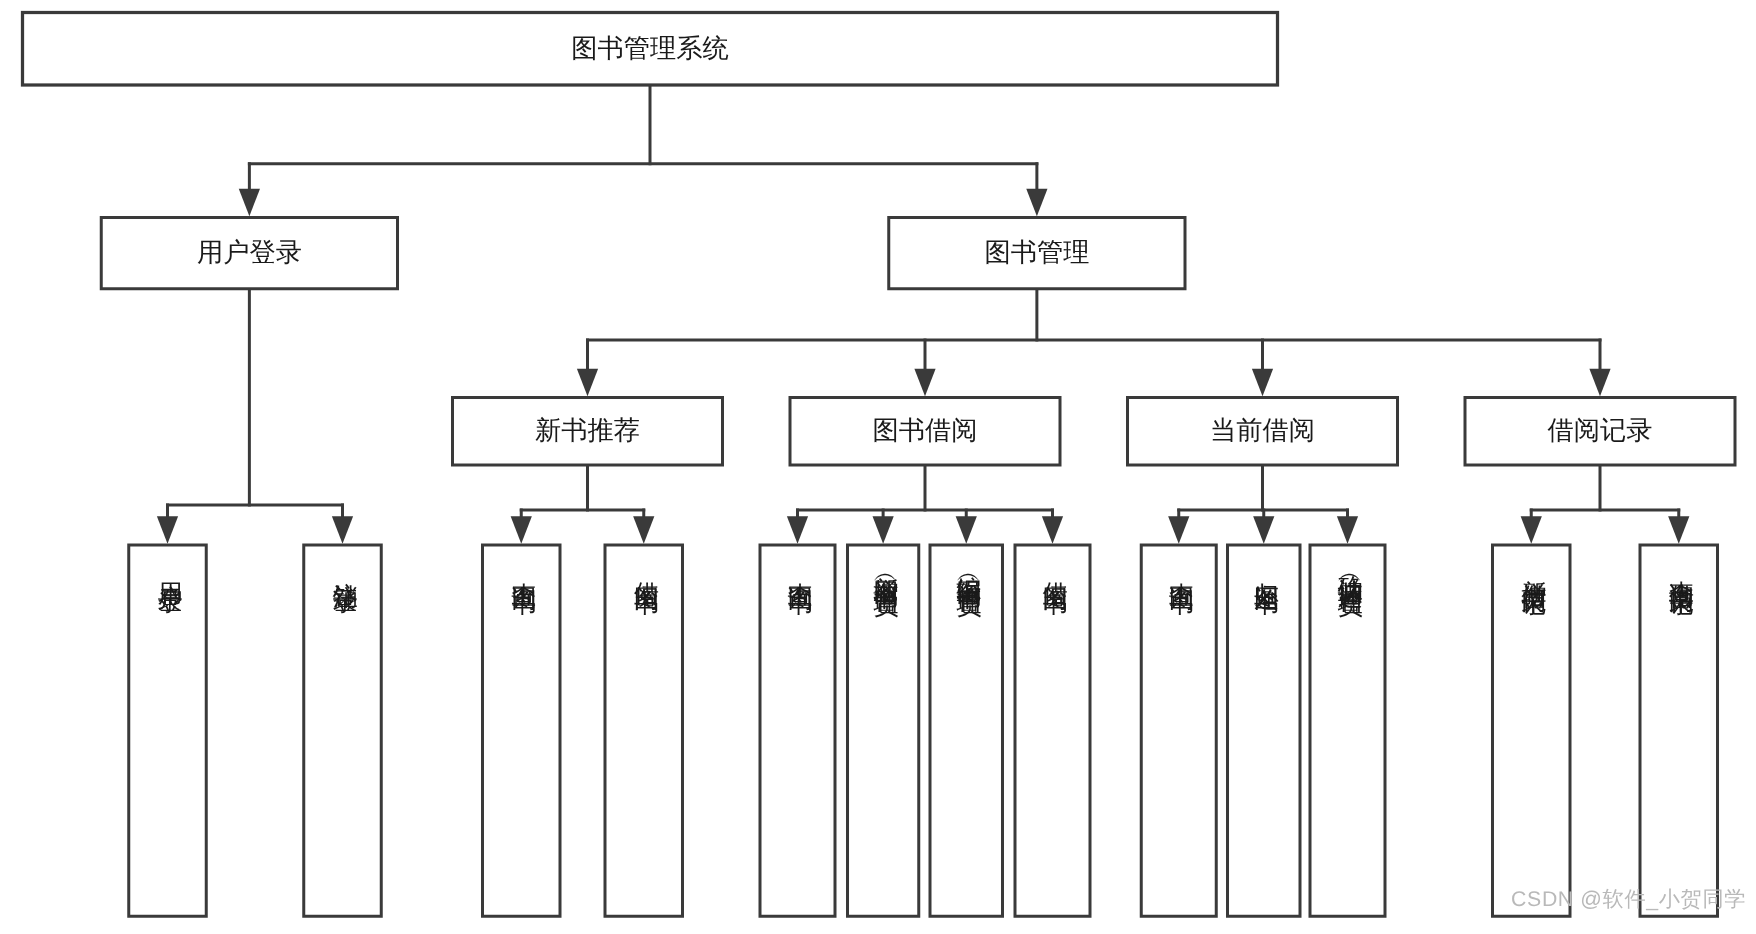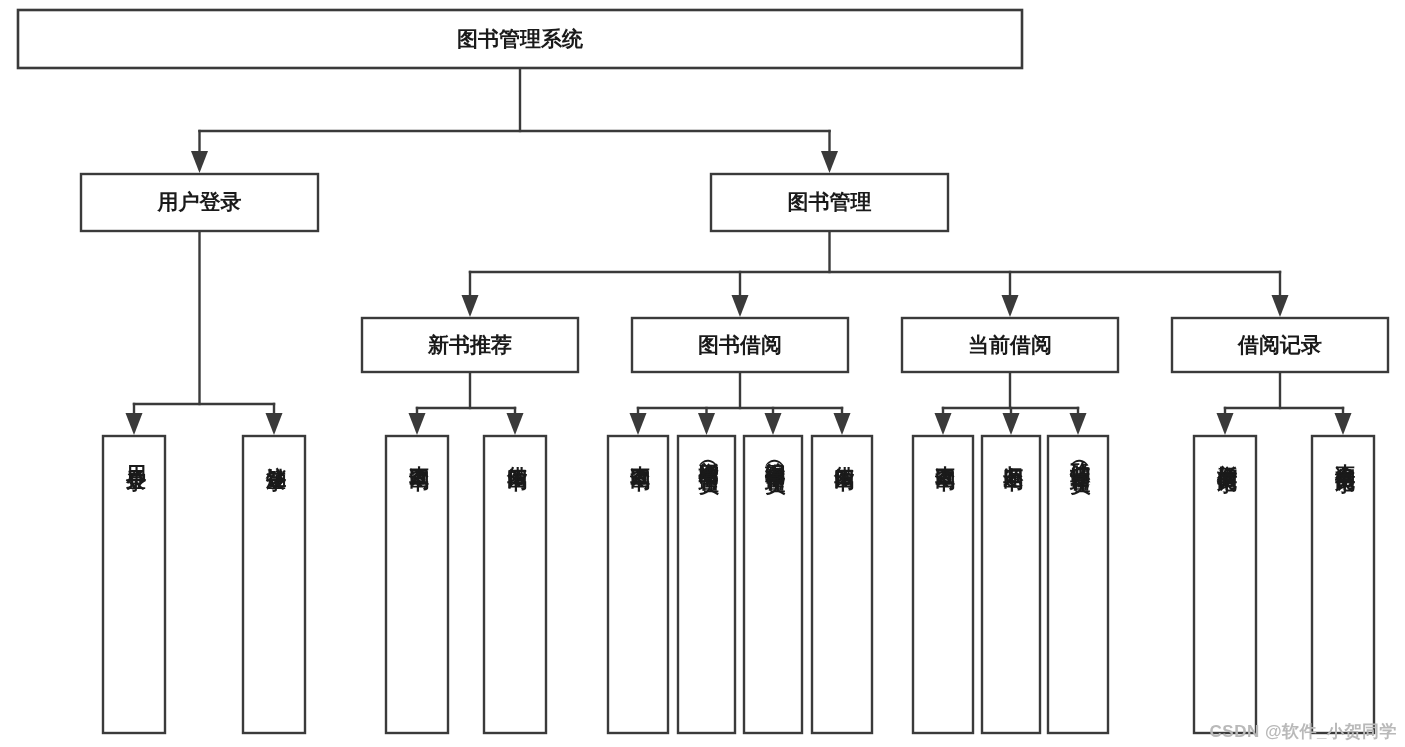--- a/index.html
+++ b/index.html
@@ -12,21 +12,20 @@
     width: 1405px;
     height: 747px;
     font-family: "Liberation Sans", "DejaVu Sans", sans-serif;
     overflow: hidden;
     position: relative;
   }
   #diagram-root {
     position: relative;
     width: 1405px;
     height: 747px;
-    font-weight: bold;
   }
   svg.diagram-canvas {
     position: absolute;
     top: 0;
     left: 0;
     width: 1405px;
     height: 747px;
     display: block;
   }
   .node-box {
@@ -56,21 +55,21 @@
   }
   .node-label.vertical-label {
     font-size: 20px;
     writing-mode: vertical-rl;
     text-orientation: upright;
     letter-spacing: 2px;
   }
   .watermark-text {
     position: absolute;
     right: 8px;
-    bottom: 4px;
+    bottom: 16px;
     font-family: "Liberation Sans", "DejaVu Sans", sans-serif;
     font-size: 17px;
     color: #b9b9b9;
     white-space: nowrap;
     letter-spacing: 0.5px;
     pointer-events: none;
   }
 </style>
 </head>
 <body>

